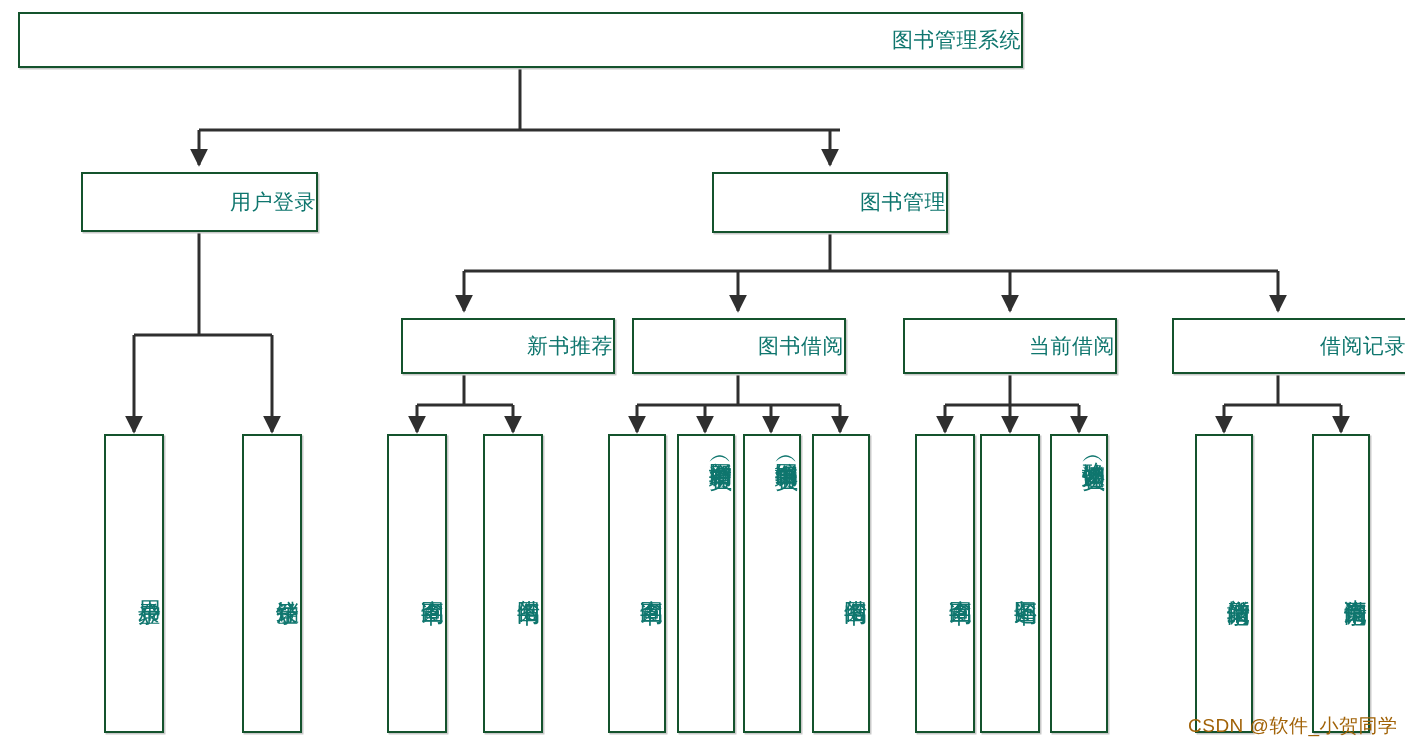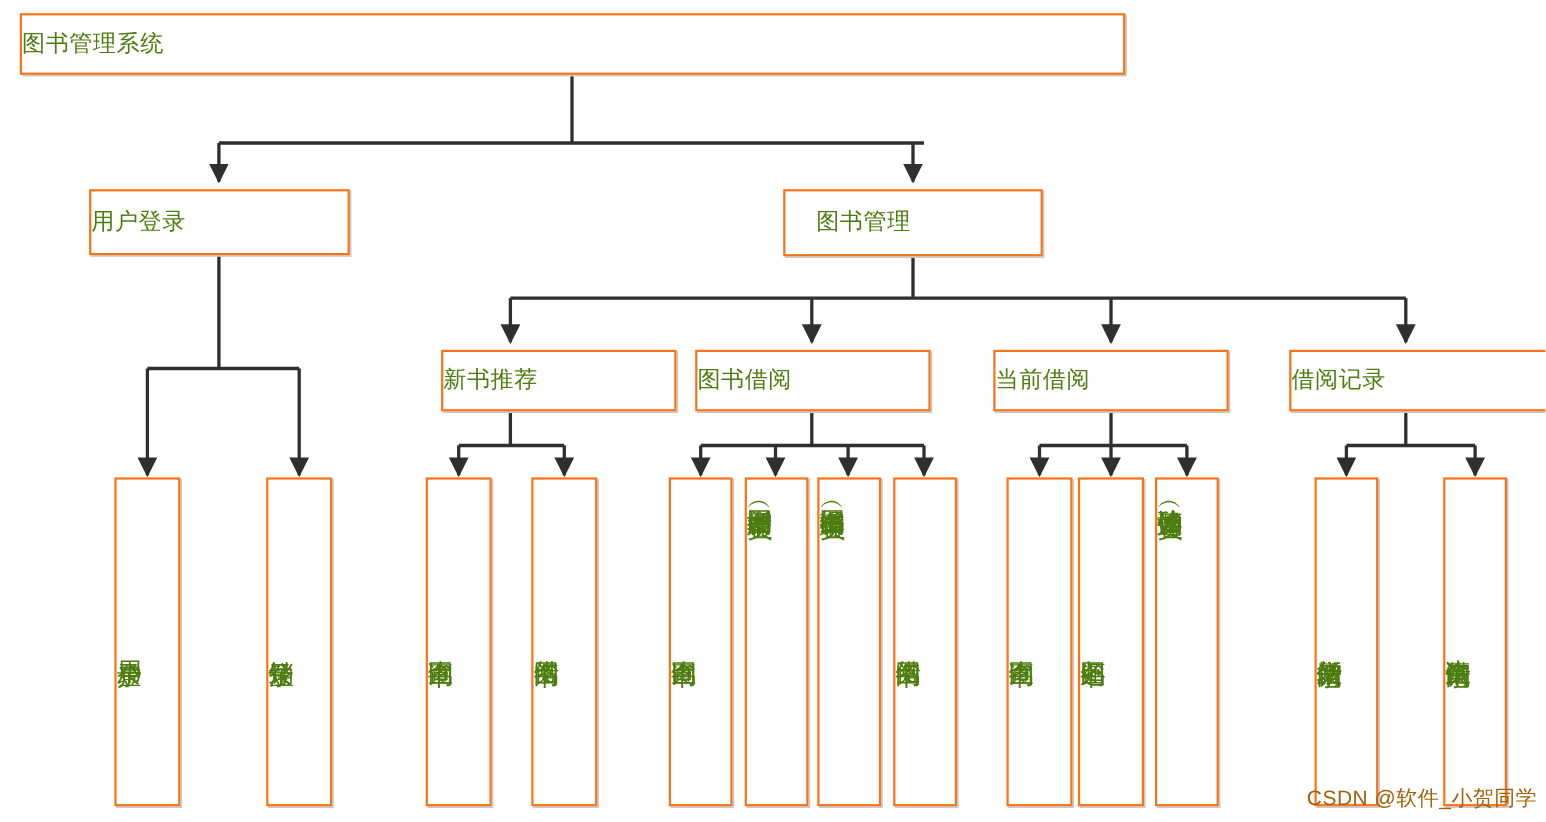--- a/index.html
+++ b/index.html
@@ -22,26 +22,26 @@
     left: 0;
     top: 0;
     width: 1405px;
     height: 747px;
     pointer-events: none;
   }
   .node {
     position: absolute;
     box-sizing: border-box;
     background: #ffffff;
-    border: 2px solid #f97316;
+    border: 2px solid #14532d;
     box-shadow: 1.5px 1.5px 0 0 #c9c9c9;
     display: flex;
     align-items: center;
-    justify-content: flex-start;
-    color: #4d7c0f;
+    justify-content: flex-end;
+    color: #0f766e;
   }
   .node .label {
     display: block;
     text-align: center;
     line-height: 1.18;
     letter-spacing: 0.5px;
   }
   .node.horiz .label {
     writing-mode: horizontal-tb;
     font-size: 21px;

